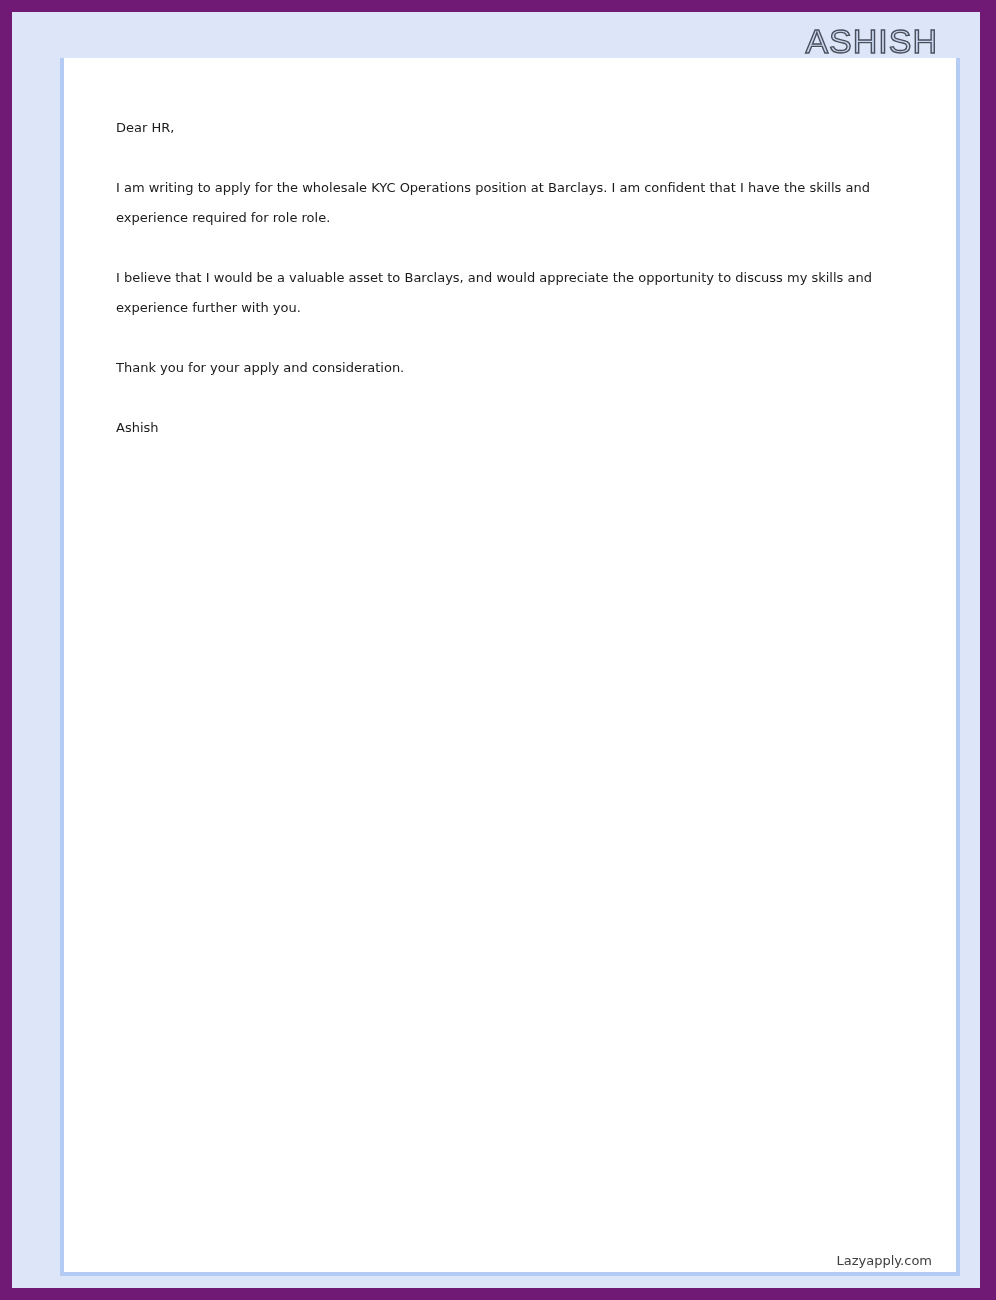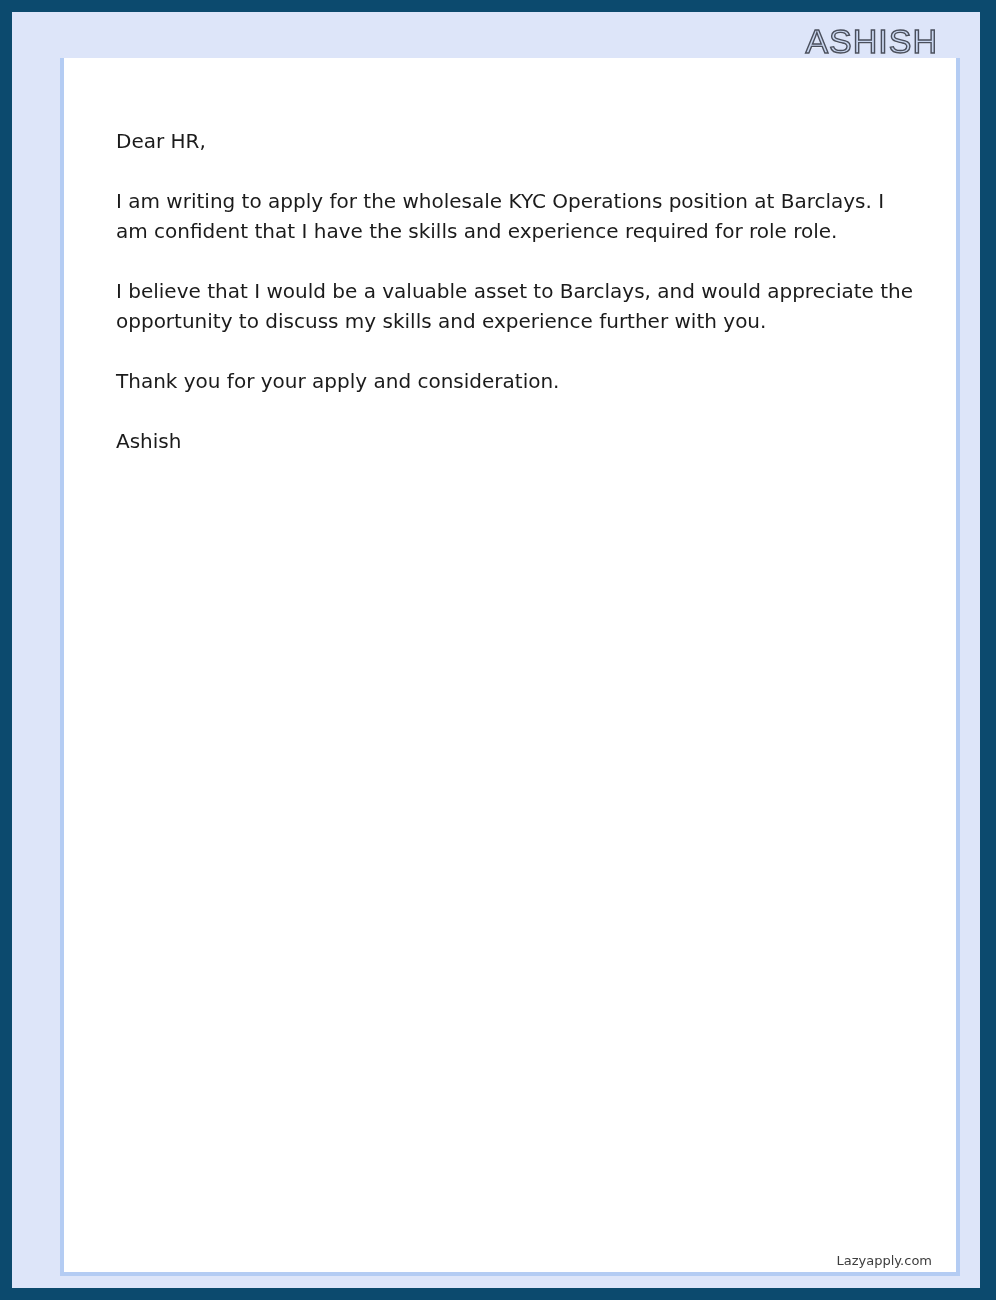--- a/index.html
+++ b/index.html
@@ -13,21 +13,21 @@
     font-family: "DejaVu Sans", sans-serif;
     overflow: hidden;
   }
 
   
   .frame {
     position: absolute;
     left: 0; top: 0;
     width: 996px;
     height: 1300px;
-    background: #0c4a6e;
+    background: #701a75;
     box-sizing: border-box;
     text-decoration: underline;
   }
   .matte {
     position: absolute;
     left: 12px;
     top: 12px;
     width: 968px;
     height: 1276px;
     background: #dde5f9;
@@ -84,24 +84,24 @@
   
   .letter-body {
     position: absolute;
     left: 52px;
     top: 52px;
     width: 800px;
     padding: 0;
   }
   .para {
     font-family: "DejaVu Sans", sans-serif;
-    font-size: 20px;
+    font-size: 13px;
     line-height: 30px;
     color: #1b1b1b;
-    margin: 16px 0 30px 0;
+    margin: 3px 0 30px 0;
     white-space: pre-wrap;
   }
   .para.salutation {
     margin-bottom: 30px;
   }
   .para.tight {
     margin-bottom: 30px;
   }
   .para.signature-name {
     margin-bottom: 10px;

